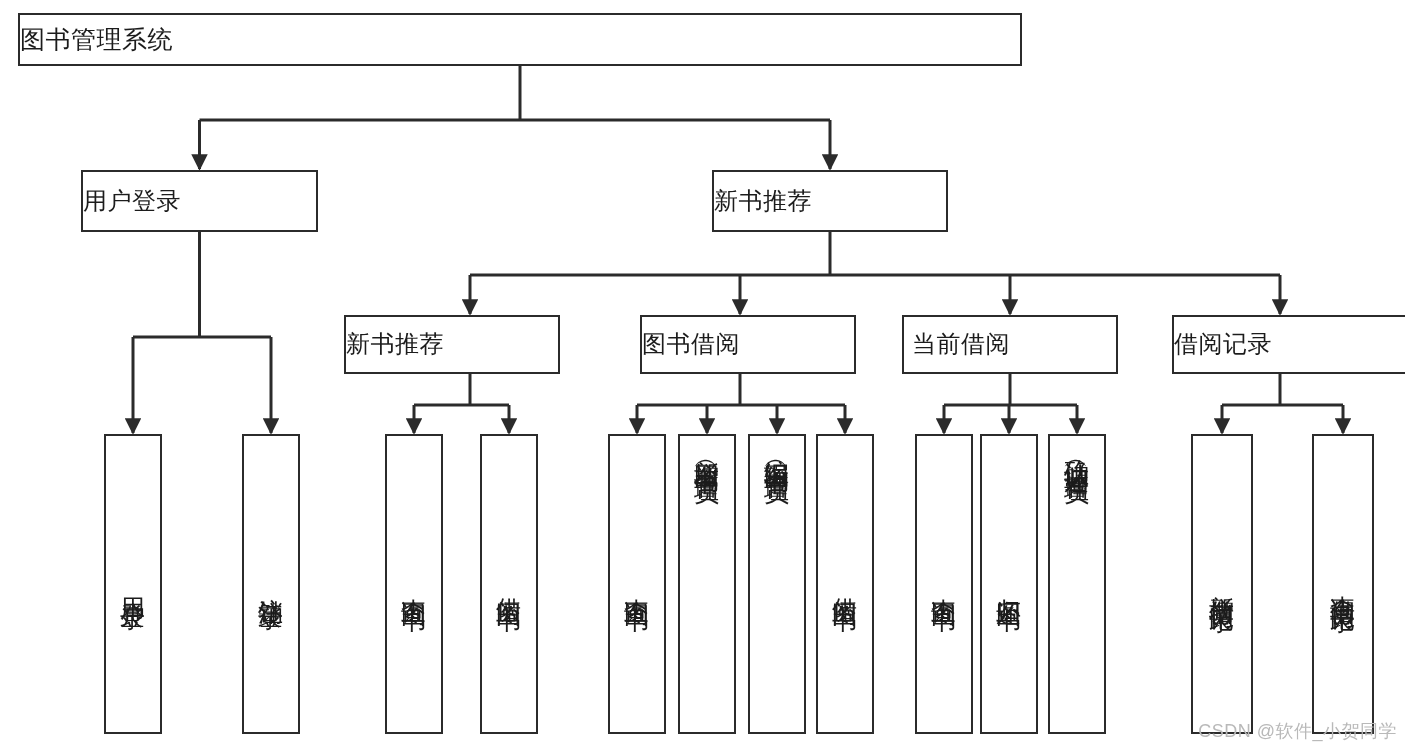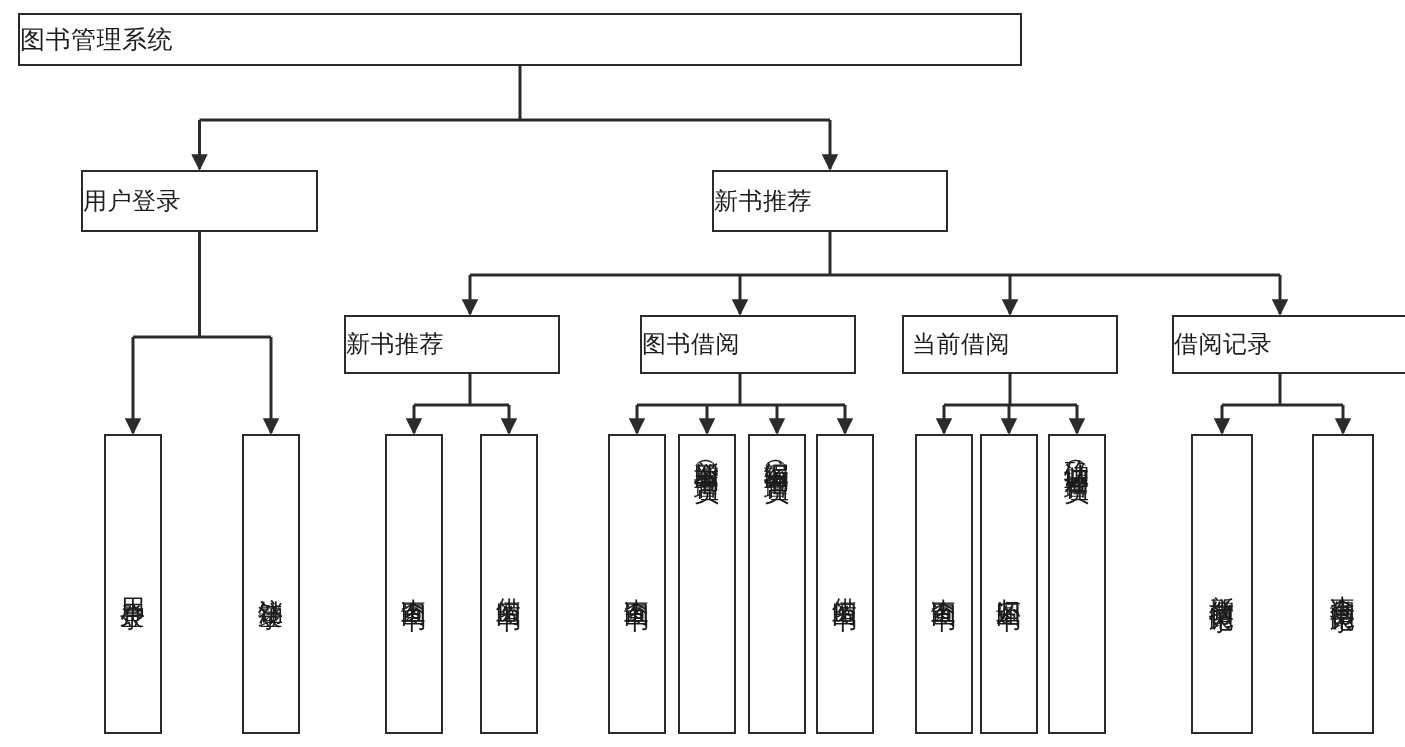--- a/index.html
+++ b/index.html
@@ -179,13 +179,14 @@
         <span class="label">确认归还（管理员）</span>
       </div>
       <div class="node vert center" style="left: 1191px; top: 434px; width: 62px; height: 300px;">
         <span class="label">新增借阅记录</span>
       </div>
       <div class="node vert center" style="left: 1312px; top: 434px; width: 62px; height: 300px;">
         <span class="label">查询借阅记录</span>
       </div>
     </div>
 
+  <div id="watermark">CSDN @软件_小贺同学</div>
 </div>
 
 </body></html>

